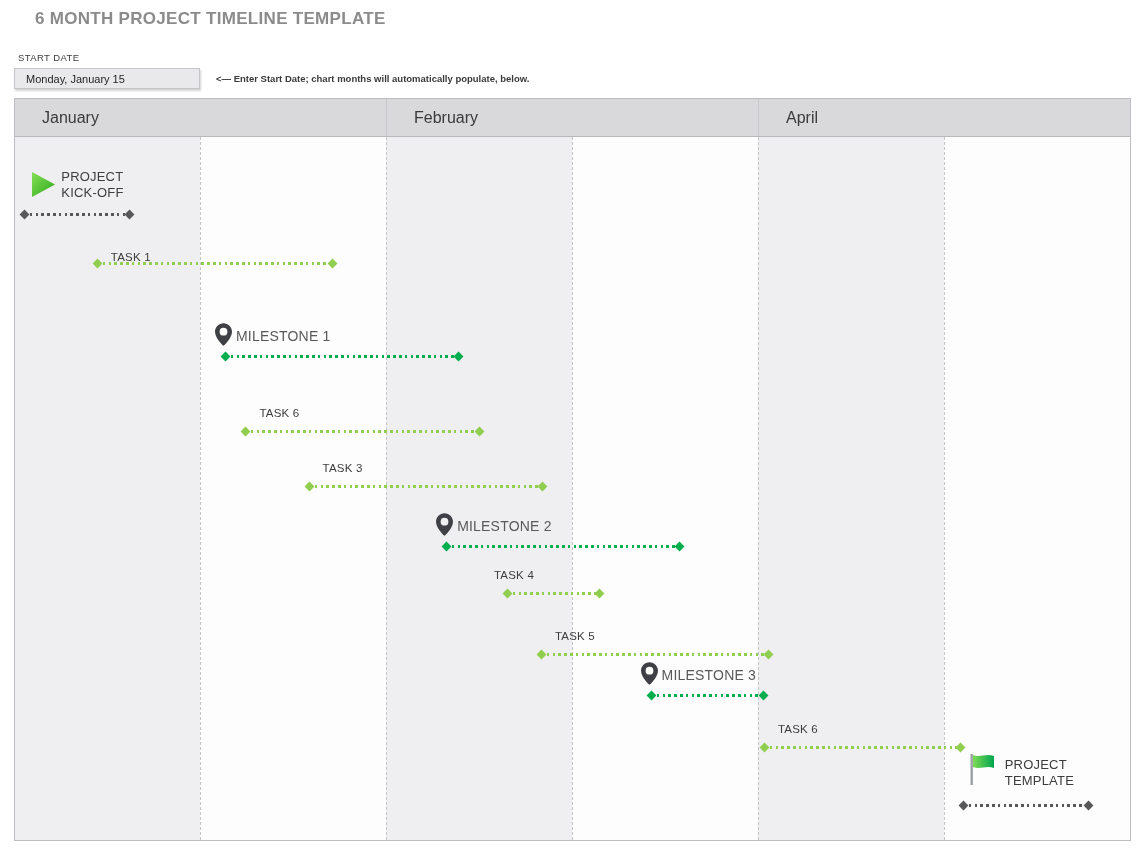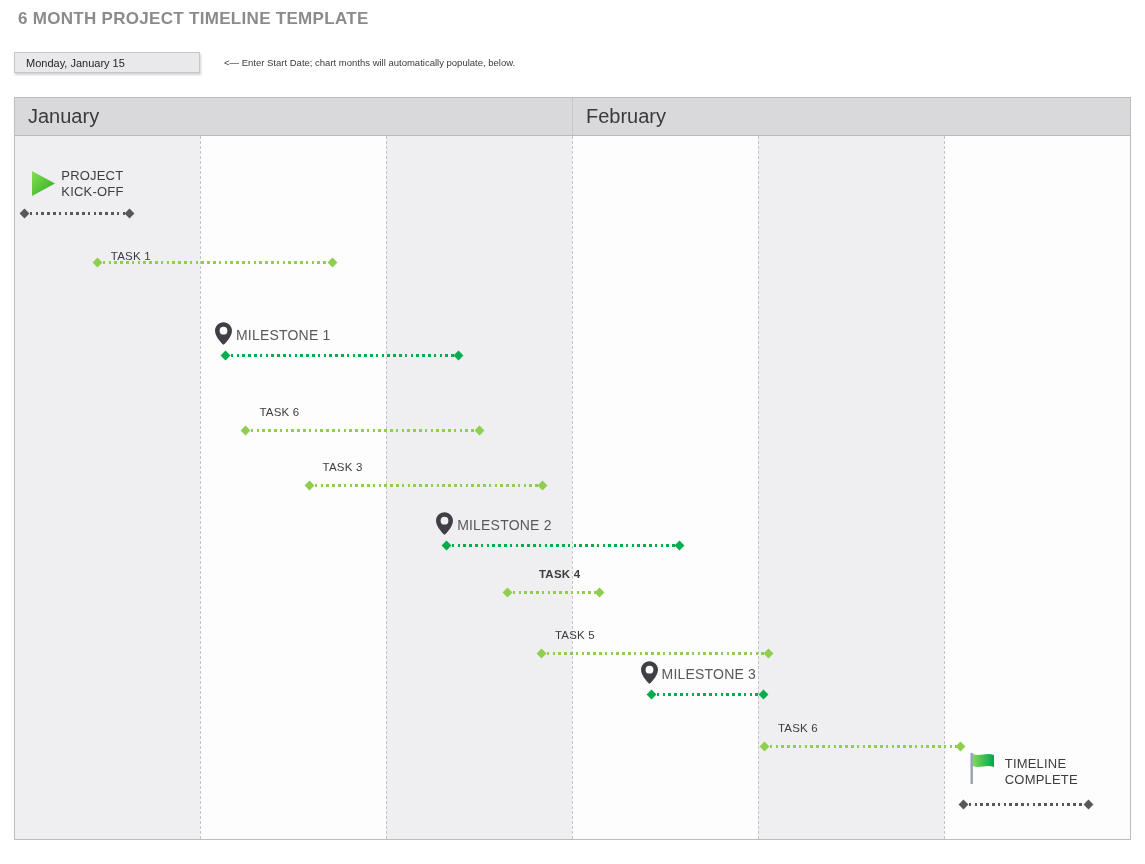--- a/index.html
+++ b/index.html
@@ -6,57 +6,57 @@
   html, body { width: 1145px; height: 864px; }
   body {
     background: #ffffff;
     font-family: "Liberation Sans", sans-serif;
     overflow: hidden;
     position: relative;
   }
   .page { padding: 9px 14px 0 14px; }
 
   .page-title {
-    margin-left: 4px;
+    margin-left: 21px;
     font-size: 17px;
     font-weight: bold;
     color: #8b8b8b;
     letter-spacing: .3px;
     margin-bottom: 23px;
   }
 
   .sd-label {
     margin-left: 4px;
     font-size: 9.5px;
     color: #3c3c3c;
     letter-spacing: .4px;
     margin-bottom: 5px;
   }
-  .sd-row { display: flex; align-items: center; margin-bottom: 24px; gap: 8px; }
+  .sd-row { display: flex; align-items: center; margin-bottom: 9px; }
   .date-input {
     width: 186px; height: 21px;
     background: #e9e9ec;
     border: 1px solid #c6c6ca;
     box-shadow: 1px 2px 2px rgba(0,0,0,.18);
     font-size: 11px; color: #1f1f1f;
     display: flex; align-items: center;
     padding-left: 11px;
   }
-  .hint { margin-left: 16px; font-size: 9.5px; color: #3a3a3a; }
+  .hint { margin-left: 16px; font-size: 9.5px; color: #3a3a3a; font-weight: bold; }
 
   .chart { width: 1117px; border: 1px solid #bdbdc1; }
   .chart-header {
     display: flex; height: 38px;
     background: #d9d9dc;
     border-bottom: 1px solid #b9b9bd;
   }
   .hcell {
     flex: 1; display: flex; align-items: center;
-    padding-left: 13px;
-    font-size: 20px; color: #3a3a3a;
+    padding-left: 27px;
+    font-size: 16px; color: #3a3a3a;
     border-right: 1px solid #c7c7cb;
   }
   .hcell:last-child { border-right: none; }
 
   .chart-body { position: relative; height: 703px; overflow: hidden; }
   .cols { position: absolute; inset: 0; display: flex; }
   .col { flex: 1; }
   .col.odd  { background: #efeff1; }
   .col.even { background: #fdfdfd; }
   .col + .col { border-left: 1px dashed #c4c4c6; }
@@ -97,30 +97,32 @@
       <stop offset="0" stop-color="#7ddb52"></stop>
         <stop offset="1" stop-color="#00a550"></stop>
     </linearGradient>
   </defs>
 </svg>
 
 <div class="page">
 
   <h1 class="page-title">6 MONTH PROJECT TIMELINE TEMPLATE</h1>
 
+  <div class="sd-label">START DATE</div>
 
   <div class="sd-row">
     <div class="date-input">Monday, January 15</div>
     <div class="hint">&lt;— Enter Start Date; chart months will automatically populate, below.</div>
   </div>
 
   <div class="chart">
     <div class="chart-header">
       <div class="hcell">January</div>
       <div class="hcell">February</div>
+      <div class="hcell">April</div>
     </div>
     <div class="chart-body">
       <div class="cols">
           <div class="col odd"></div>
           <div class="col even"></div>
           <div class="col odd"></div>
           <div class="col even"></div>
           <div class="col odd"></div>
           <div class="col even"></div>
         </div>
@@ -140,32 +142,32 @@
         <div class="tl-line" style="left: 230.433px; top: 293px; width: 234.15px; --c: #8fce4e;"></div>
         <div class="tl-label task" style="left: 244.433px; top: 270px;">TASK 6</div>
         <div class="tl-line" style="left: 293.617px; top: 348px; width: 234.15px; --c: #8fce4e;"></div>
         <div class="tl-label task" style="left: 307.617px; top: 325px;">TASK 3</div>
         <div class="tl-line" style="left: 431.133px; top: 408px; width: 234.15px; --c: #00ae4d;"></div>
         <div class="icon-wrap" style="left: 421.133px; top: 376px;"><svg width="17" height="23" viewBox="0 0 24 32">
             <path d="M12 0C5.4 0 0 5.4 0 12c0 9.3 12 20 12 20s12-10.7 12-20C24 5.4 18.6 0 12 0zm0 17.5a5.5 5.5 0 1 1 0-11 5.5 5.5 0 0 1 0 11z" fill="#3f3f46"></path>
           </svg></div>
         <div class="tl-label milestone" style="left: 442.133px; top: 381px;">MILESTONE 2</div>
         <div class="tl-line" style="left: 492.458px; top: 455px; width: 92.9167px; --c: #8fce4e;"></div>
-        <div class="tl-label task" style="left: 524px; top: 432px; font-weight: bold;">TASK 4</div>
+        <div class="tl-label task" style="left: 479px; top: 432px;">TASK 4</div>
         <div class="tl-line" style="left: 525.908px; top: 516px; width: 228.575px; --c: #8fce4e;"></div>
         <div class="tl-label task" style="left: 539.908px; top: 493px;">TASK 5</div>
         <div class="tl-line" style="left: 635.55px; top: 557px; width: 113.358px; --c: #00ae4d;"></div>
         <div class="icon-wrap" style="left: 625.55px; top: 525px;"><svg width="17" height="23" viewBox="0 0 24 32">
             <path d="M12 0C5.4 0 0 5.4 0 12c0 9.3 12 20 12 20s12-10.7 12-20C24 5.4 18.6 0 12 0zm0 17.5a5.5 5.5 0 1 1 0-11 5.5 5.5 0 0 1 0 11z" fill="#3f3f46"></path>
           </svg></div>
         <div class="tl-label milestone" style="left: 646.55px; top: 530px;">MILESTONE 3</div>
         <div class="tl-line" style="left: 748.908px; top: 609px; width: 196.983px; --c: #8fce4e;"></div>
         <div class="tl-label task" style="left: 762.908px; top: 586px;">TASK 6</div>
         <div class="tl-line" style="left: 947.75px; top: 667px; width: 126.367px; --c: #58585a;"></div>
         <div class="icon-wrap" style="left: 953.75px; top: 617px;"><svg width="27" height="31" viewBox="0 0 27 31">
             <rect x="1.5" y="0" width="2.4" height="31" fill="#9aa0a4"></rect>
             <path d="M4 1 C11 4 17 -1 25 2 L25 14 C17 11 11 16 4 13 Z" fill="url(#gradFlag)"></path>
           </svg></div>
-        <div class="tl-label event-end" style="left: 989.75px; top: 620px; width: 92px;">TIMELINE COMPLETE</div>
+        <div class="tl-label event-end" style="left: 989.75px; top: 620px; width: 92px;">PROJECT TEMPLATE</div>
       </div>
   </div>
 
 </div>
 
 </body></html>

